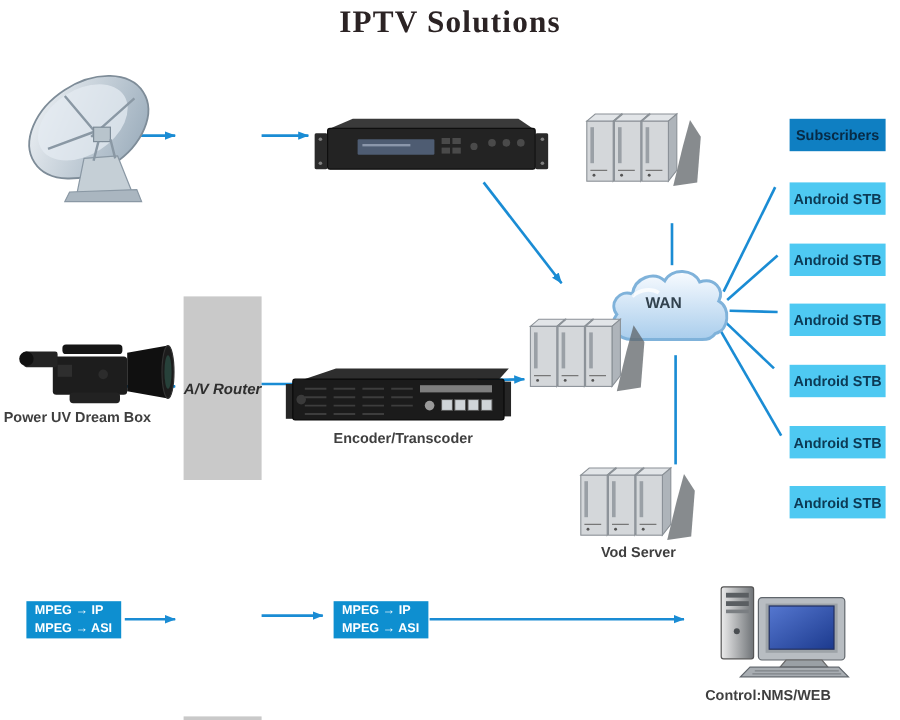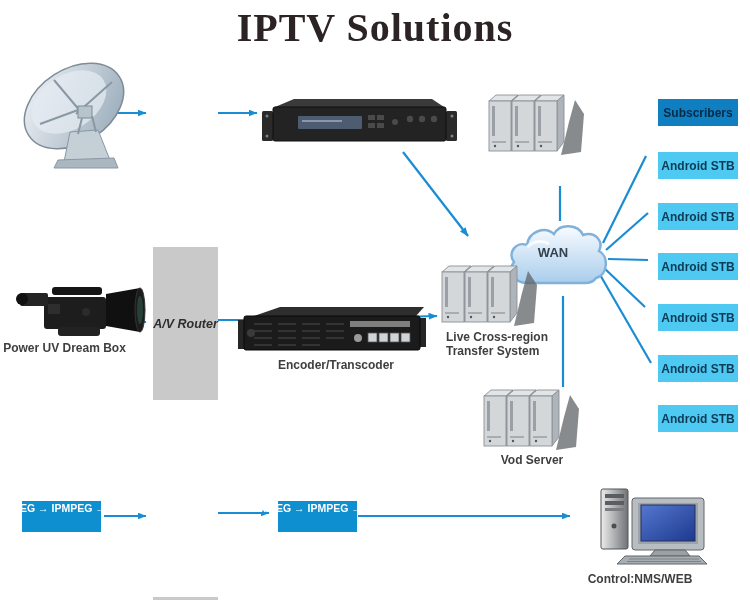--- a/index.html
+++ b/index.html
@@ -1,40 +1,40 @@
 <!DOCTYPE html>
 <html style="--arrow: #1a8cd4; --bar-bg: #c9c9c9; --subscribers-bg: #0f7fc2; --stb-bg: #4ec9f2; --mpeg-bg: #0e8fd0;"><head>
 <meta charset="utf-8">
 <style>
   html,body{margin:0;padding:0;background:#fff;}
   .canvas{position:relative;width:750px;height:600px;background:#ffffff;overflow:hidden;
           font-family:"Liberation Sans",sans-serif;}
   .title{position:absolute;top:4px;left:0;width:750px;text-align:center;
-         font-family:"Liberation Serif",serif;font-weight:bold;font-size:40px;
+         font-family:"Liberation Serif",serif;font-weight:bold;font-size:26px;
          color:#2b2324;letter-spacing:1px;}
   .bar{position:absolute;left:153px;width:65px;background:var(--bar-bg);
        display:flex;align-items:center;justify-content:center;
        font-weight:bold;font-size:12.5px;color:#2e2e2e;white-space:nowrap;z-index:1;}
   #bar1{top:50px;height:160px;} #bar2{top:247px;height:153px;font-style:italic;}
   #bar3{top:445px;height:147px;} #bar4{top:597px;height:3px;}
   .lines{position:absolute;left:0;top:0;z-index:2;pointer-events:none;}
   .cline{stroke:var(--arrow);stroke-width:2.2;fill:none;}
   .node{position:absolute;z-index:3;}
   .lbl{position:absolute;z-index:4;font-weight:bold;font-size:12px;color:#3f3f3f;
        text-align:center;white-space:nowrap;}
   .lbl.two{line-height:1.18;}
   .bluebox{position:absolute;z-index:3;display:flex;align-items:center;justify-content:center;
            font-weight:bold;white-space:nowrap;}
   .subs{left:658px;top:99px;width:80px;height:27px;background:var(--subscribers-bg);
         color:#072a45;font-size:12px;}
   .stb{left:658px;width:80px;height:27px;background:var(--stb-bg);color:#0c3a55;font-size:12px;text-align:right;}
   #stb1{top:152px;} #stb2{top:203px;} #stb3{top:253px;}
   #stb4{top:304px;} #stb5{top:355px;} #stb6{top:405px;}
   .mpeg{width:79px;height:31px;background:var(--mpeg-bg);color:#ffffff;font-size:10.5px;
-        flex-direction:row;align-items:flex-start;justify-content:center;
+        flex-direction:column;align-items:flex-start;justify-content:center;
         padding-left:7px;line-height:1.35;box-sizing:border-box;}
   #mpeg1{left:22px;top:501px;} #mpeg2{left:278px;top:501px;}
   .wan-text{position:absolute;left:503px;top:245px;width:100px;text-align:center;z-index:4;
             font-weight:bold;font-size:13px;color:#32424e;}
 </style>
 </head>
 <body>
 
 <div class="canvas">
 
@@ -164,24 +164,20 @@
       <path d="M24 30 C30 24 40 23 46 27" stroke="#ffffff" stroke-width="3" fill="none" opacity="0.8"></path>
     </svg>
   </div>
   <div class="wan-text">WAN</div>
 
   <div class="node" style="left:440px;top:263px;width:100px;height:66px;">
     <svg width="100" height="66">
         <use href="#srv"></use>
       </svg>
   </div>
-  <div class="lbl two" style="left:446px;top:330px;width:110px;text-align:left;">
-    <div>Live Cross-region</div>
-    <div>Transfer System</div>
-  </div>
 
   <div class="node" style="left:482px;top:387px;width:100px;height:66px;">
     <svg width="100" height="66">
         <use href="#srv"></use>
       </svg>
   </div>
   <div class="lbl" style="left:482px;top:453px;width:100px;">Vod Server</div>
 
   <div class="node" style="left:14px;top:282px;width:145px;height:60px;">
     <svg width="145" height="60" viewBox="0 0 145 60">

